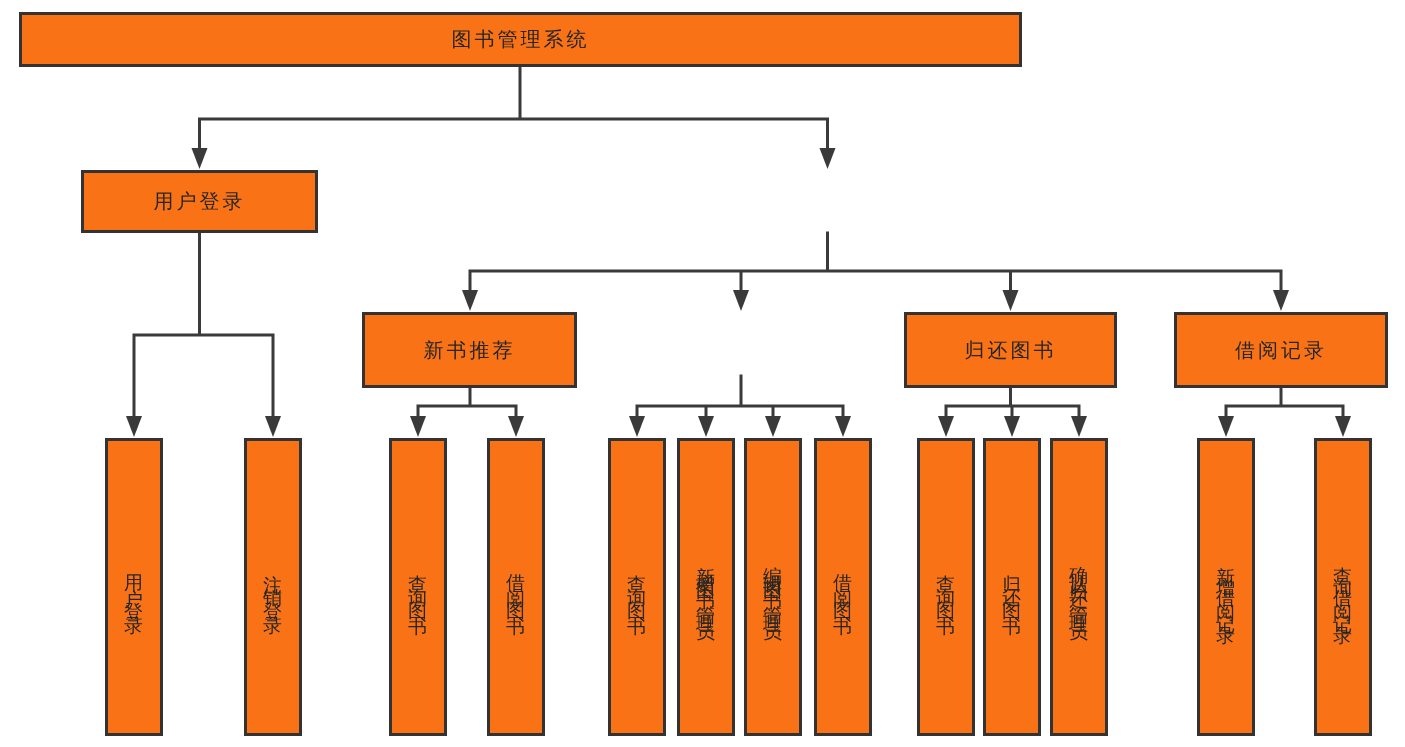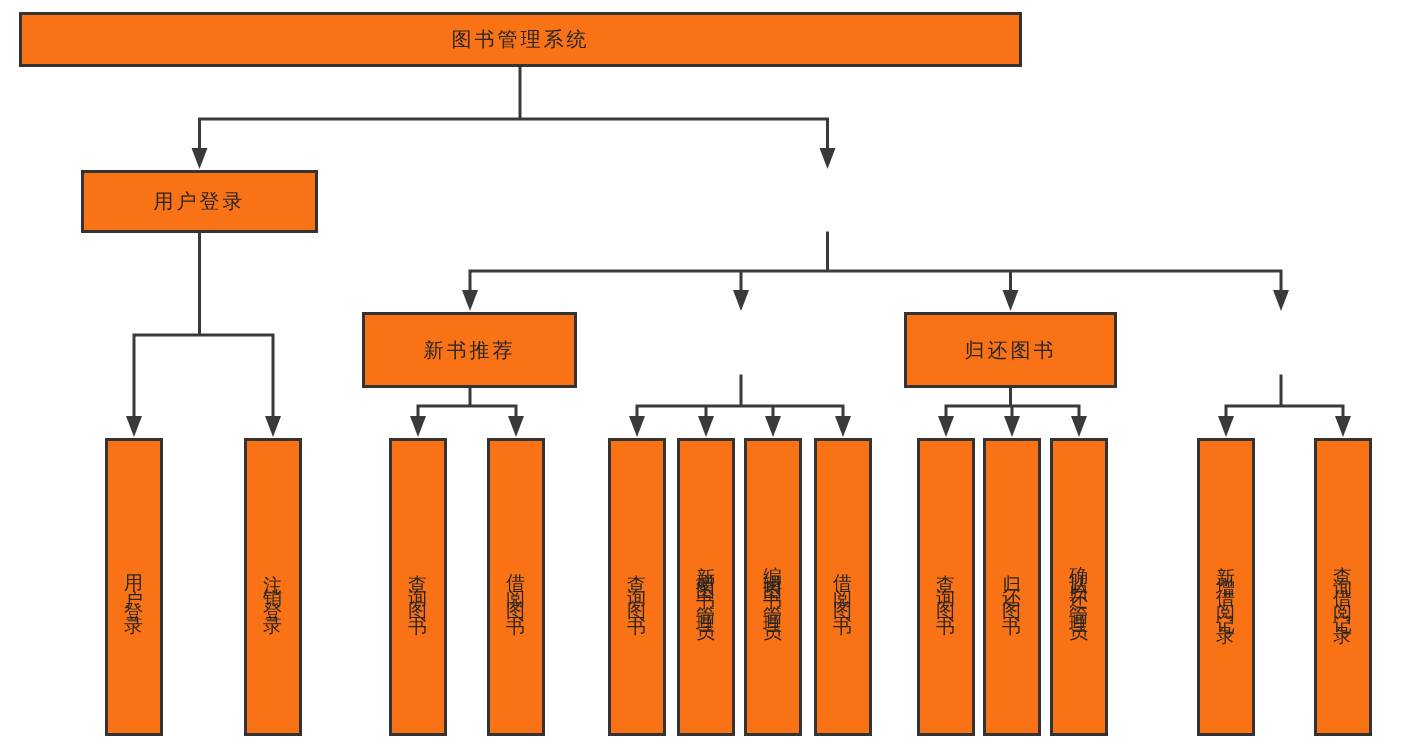--- a/index.html
+++ b/index.html
@@ -76,20 +76,23 @@
   <div class="box lvl1" style="left:81px">
     <span class="hlabel">用户登录</span>
   </div>
 
   <div class="box lvl2" style="left:362px;width:215px">
     <span class="hlabel">新书推荐</span>
   </div>
   <div class="box lvl2" style="left:904px;width:213px">
     <span class="hlabel">归还图书</span>
   </div>
+  <div class="box lvl2" style="left:1174px;width:214px">
+    <span class="hlabel">借阅记录</span>
+  </div>
 
   <div class="box leaf" style="left:105px">
     <span class="vlabel sp4">用户登录</span>
   </div>
   <div class="box leaf" style="left:244px">
     <span class="vlabel sp4">注销登录</span>
   </div>
 
   <div class="box leaf" style="left:389px">
     <span class="vlabel sp4">查询图书</span>

